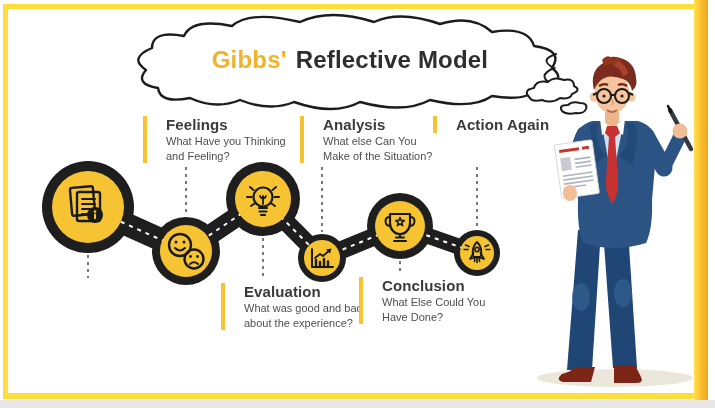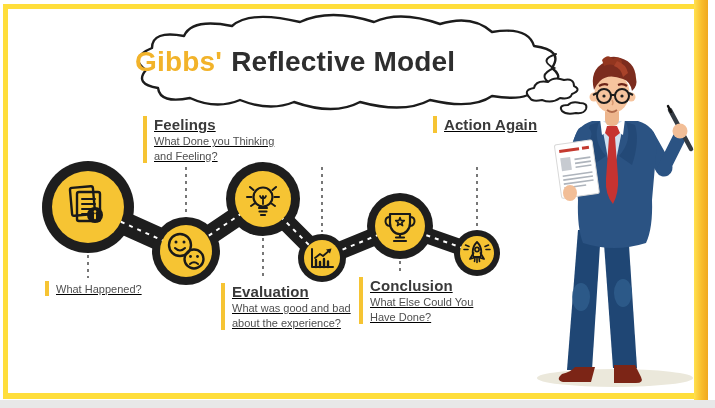--- a/index.html
+++ b/index.html
@@ -17,31 +17,30 @@
   .frame-bottom{left:3px;top:393px;width:705px;height:6px;}
   .frame-right{left:694px;top:0;width:14px;height:400px;
     background:linear-gradient(90deg,#FFE14F 0%,#F8BC2B 55%,#F0A81F 100%);}
   .outer-strip{position:absolute;left:0;top:400px;width:715px;height:8px;background:#E8E8E8;}
 
   
   svg.layer{position:absolute;left:0;top:0;}
 
   
   .title{
-    position:absolute;left:135px;top:46px;width:430px;text-align:left;
-    font-size:28px;letter-spacing:.2px;white-space:nowrap;
+    position:absolute;left:135px;top:46px;width:430px;text-align:center;
+    font-size:24px;letter-spacing:.2px;white-space:nowrap;
   }
   .t1{color:var(--title-yellow,#F2B32A);font-weight:700;}
   .t2{color:var(--title-dark,#2E2E2E);font-weight:600;margin-left:9px;}
 
   
   .stage-label{
     position:absolute;border-left:4px solid var(--accent-yellow,#F6C433);
-    padding-left:7px;
-    text-decoration:underline;
+    padding-left:19px;
   }
   .stage-name{
     font-size:15px;font-weight:700;color:var(--heading-text,#3A3A3A);
     line-height:1.15;letter-spacing:.1px;
   }
   .stage-q{
     font-size:11px;color:var(--body-text,#4F4F4F);line-height:1.3;
     white-space:pre-line;margin-top:1px;
   }
 
@@ -213,29 +212,33 @@
       </g>
     </g>
   </svg>
 
   <div class="title">
     <span class="t1">Gibbs'</span><span class="t2">Reflective Model</span>
   </div>
 
   <div class="stage-label" style="left:143px;top:116px">
     <div class="stage-name">Feelings</div>
-    <div class="stage-q">What Done you Thinking
+    <div class="stage-q">What Have you Thinking
 and Feeling?</div>
+  </div>
+  <div class="stage-label" style="left:300px;top:116px">
+    <div class="stage-name">Analysis</div>
+    <div class="stage-q">What else Can You
+Make of the Situation?</div>
   </div>
   <div class="stage-label" style="left:433px;top:116px">
     <div class="stage-name">Action Again</div>
   </div>
 
   <div class="stage-label" style="left:45px;top:281px">
-    <div class="stage-q">What Happened?</div>
   </div>
   <div class="stage-label" style="left:221px;top:283px">
     <div class="stage-name">Evaluation</div>
     <div class="stage-q">What was good and bad
 about the experience?</div>
   </div>
   <div class="stage-label" style="left:359px;top:277px">
     <div class="stage-name">Conclusion</div>
     <div class="stage-q">What Else Could You
 Have Done?</div>

